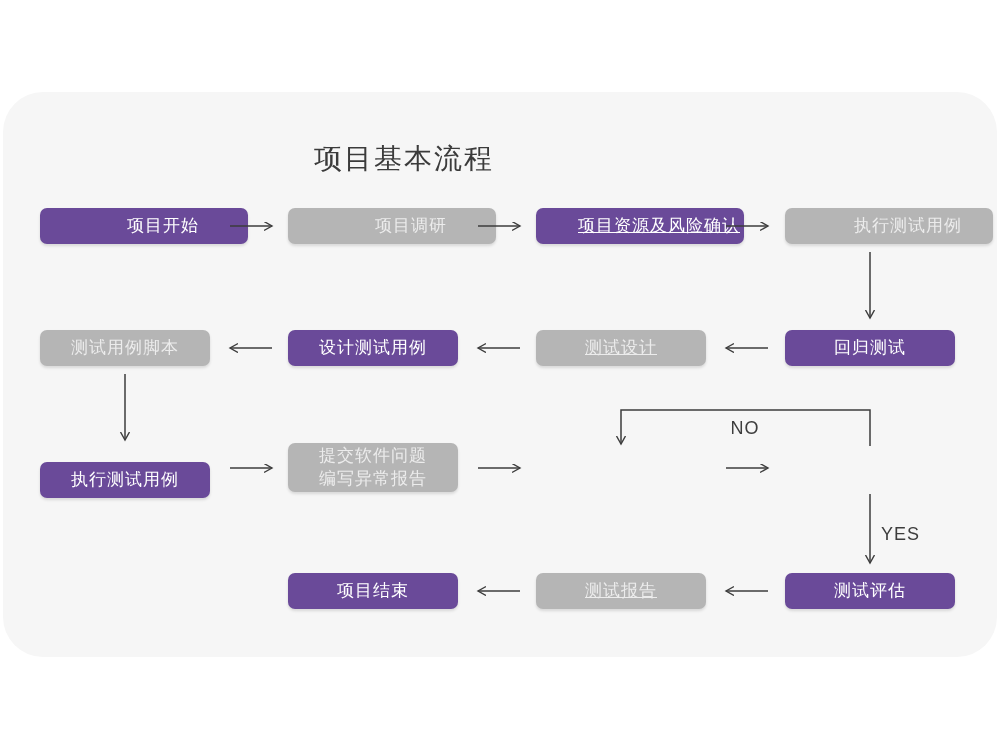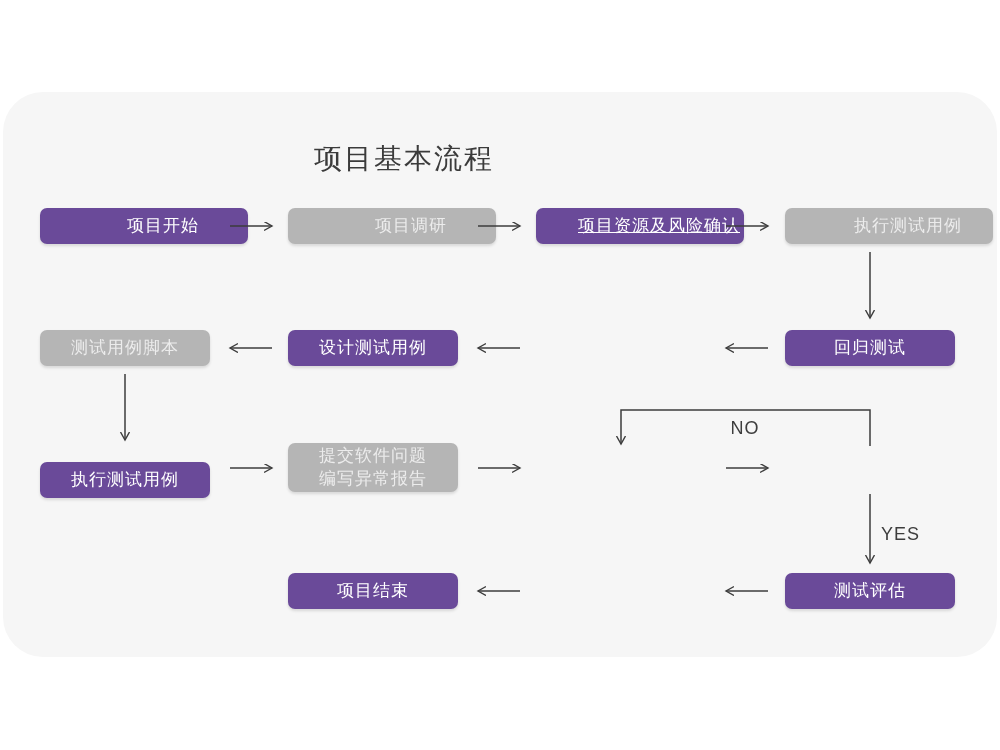--- a/index.html
+++ b/index.html
@@ -105,34 +105,40 @@
   <div class="node gray c4 r1">
     <span>执行测试用例</span>
   </div>
 
   <div class="node gray c1 r2">
     <span>测试用例脚本</span>
   </div>
   <div class="node purple c2 r2">
     <span>设计测试用例</span>
   </div>
+  <div class="node gray c3 r2">
+    <span>测试设计</span>
+  </div>
   <div class="node purple c4 r2">
     <span>回归测试</span>
   </div>
 
   <div class="node purple c1 r3">
     <span>执行测试用例</span>
   </div>
   <div class="node gray tall c2 r3t">
     <span>提交软件问题</span>
     <span>编写异常报告</span>
   </div>
 
   <div class="node purple c2 r4">
     <span>项目结束</span>
+  </div>
+  <div class="node gray c3 r4">
+    <span>测试报告</span>
   </div>
   <div class="node purple c4 r4">
     <span>测试评估</span>
   </div>
 
   <svg class="edges" width="1000" height="750" viewBox="0 0 1000 750">
     <defs>
       <marker id="arrow" markerWidth="12" markerHeight="12" refX="8" refY="4.5" orient="auto" markerUnits="userSpaceOnUse">
         <path d="M0,0 L8,4.5 L0,9" fill="none" stroke="#3d3d3d" stroke-width="1.4"></path>
       </marker>

